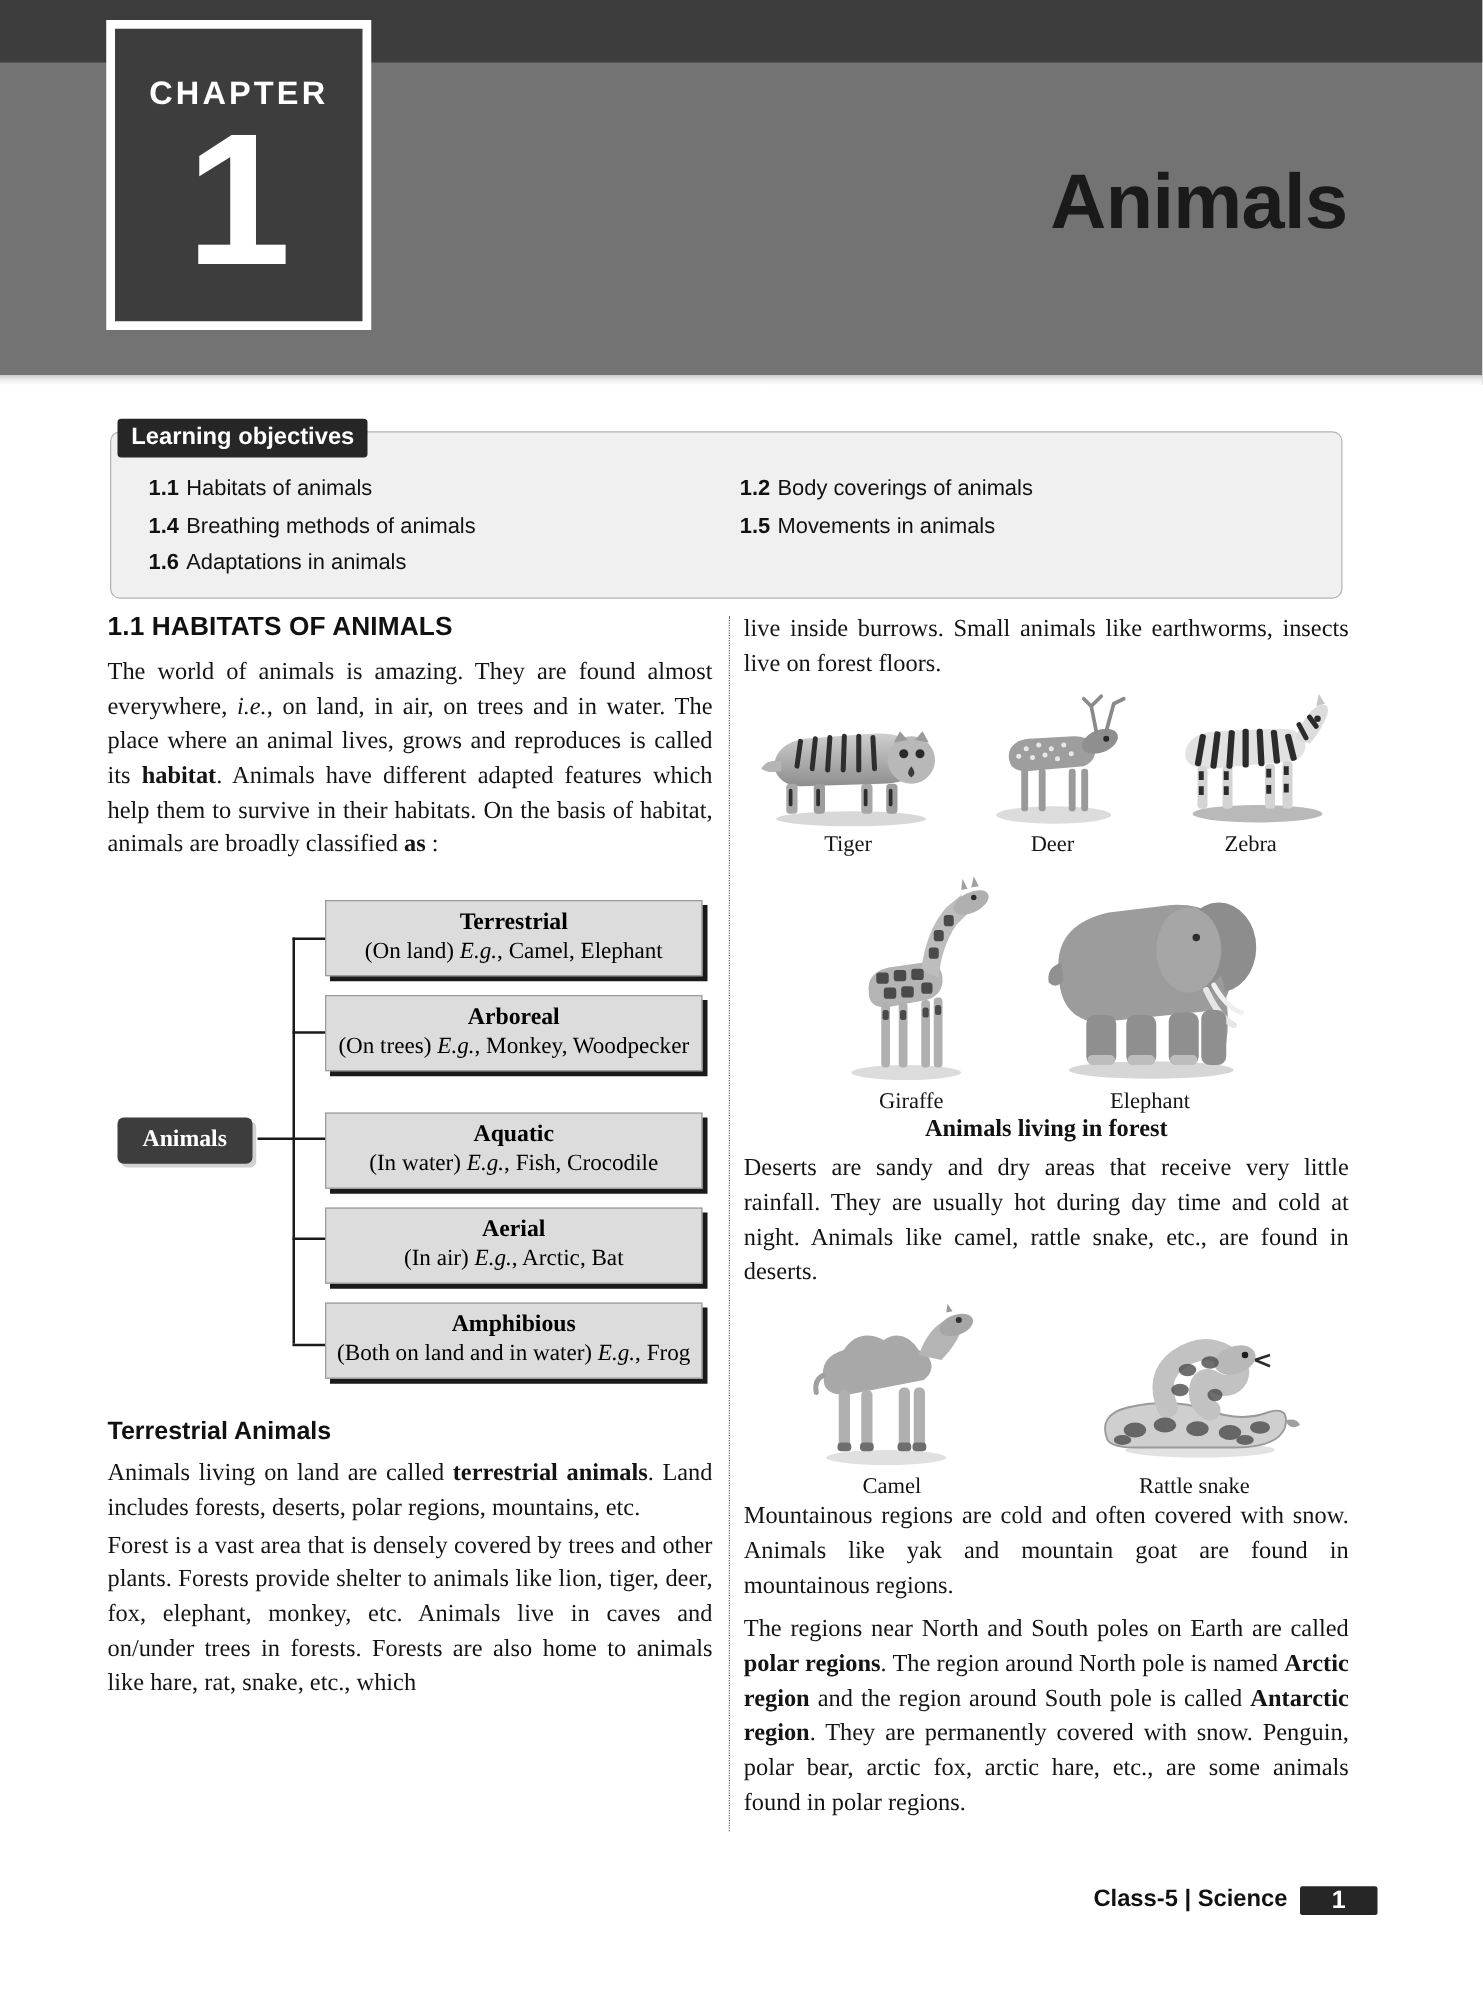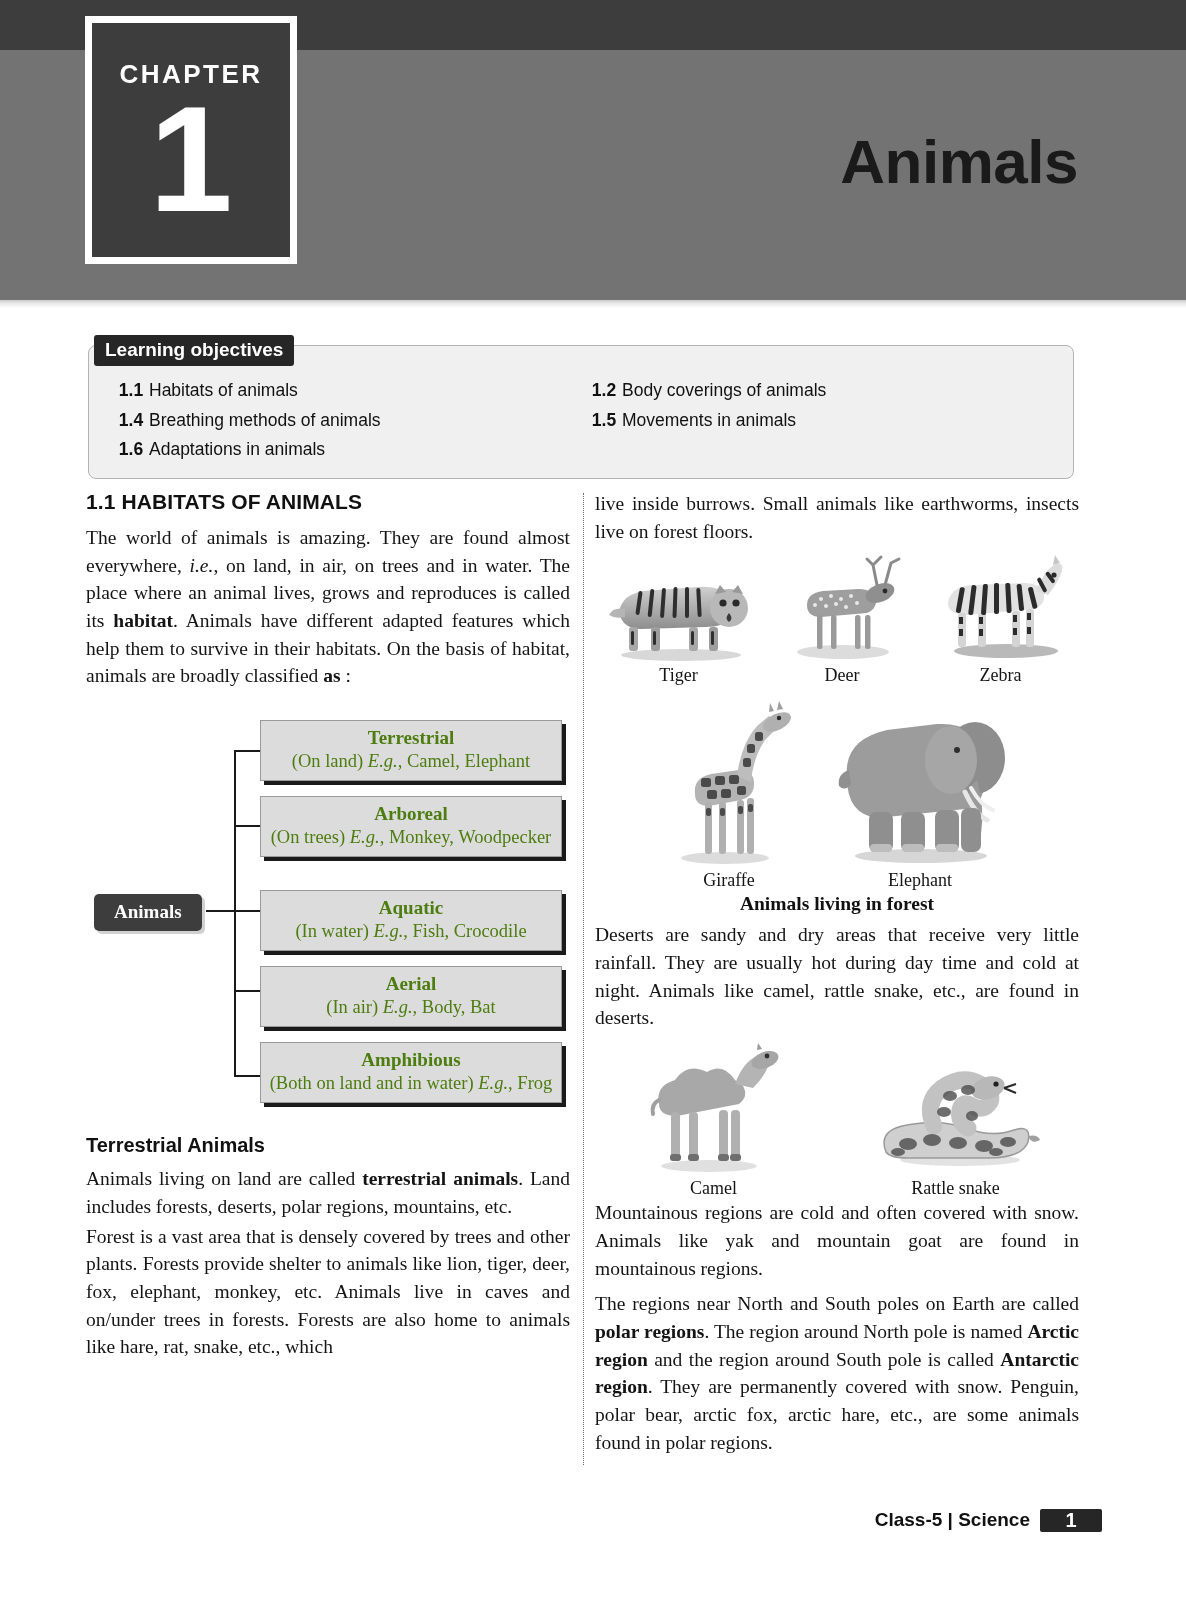--- a/index.html
+++ b/index.html
@@ -219,21 +219,21 @@
     left: 174px;
     width: 302px;
     background: #dcdcdc;
     border: 1px solid #9a9a9a;
     box-shadow: 4px 4px 0 #1a1a1a;
     padding: 5px 8px 7px 8px;
     text-align: center;
     font-family: "Liberation Serif", serif;
     font-size: 18.5px;
     line-height: 1.26;
-    color: #4d7c0f;
+    color: #000000;
   }
   .node .nm {
     font-weight: bold;
     display: block;
     font-size: 19px;
   }
   .node .desc i { font-style: italic; }
 
   
   .fig-row {
@@ -380,21 +380,21 @@
         <span class="desc"><span>(On trees) </span><i>E.g.</i><span>, Monkey, Woodpecker</span></span>
       </div>
 
       <div class="node" style="top:188px">
         <span class="nm">Aquatic</span>
         <span class="desc"><span>(In water) </span><i>E.g.</i><span>, Fish, Crocodile</span></span>
       </div>
 
       <div class="node" style="top:264px">
         <span class="nm">Aerial</span>
-        <span class="desc"><span>(In air) </span><i>E.g.</i><span>, Body, Bat</span></span>
+        <span class="desc"><span>(In air) </span><i>E.g.</i><span>, Arctic, Bat</span></span>
       </div>
 
       <div class="node" style="top:340px">
         <span class="nm">Amphibious</span>
         <span class="desc"><span>(Both on land and in water) </span><i>E.g.</i><span>, Frog</span></span>
       </div>
     </div>
 
     <h3 class="sub-title">Terrestrial Animals</h3>
 

